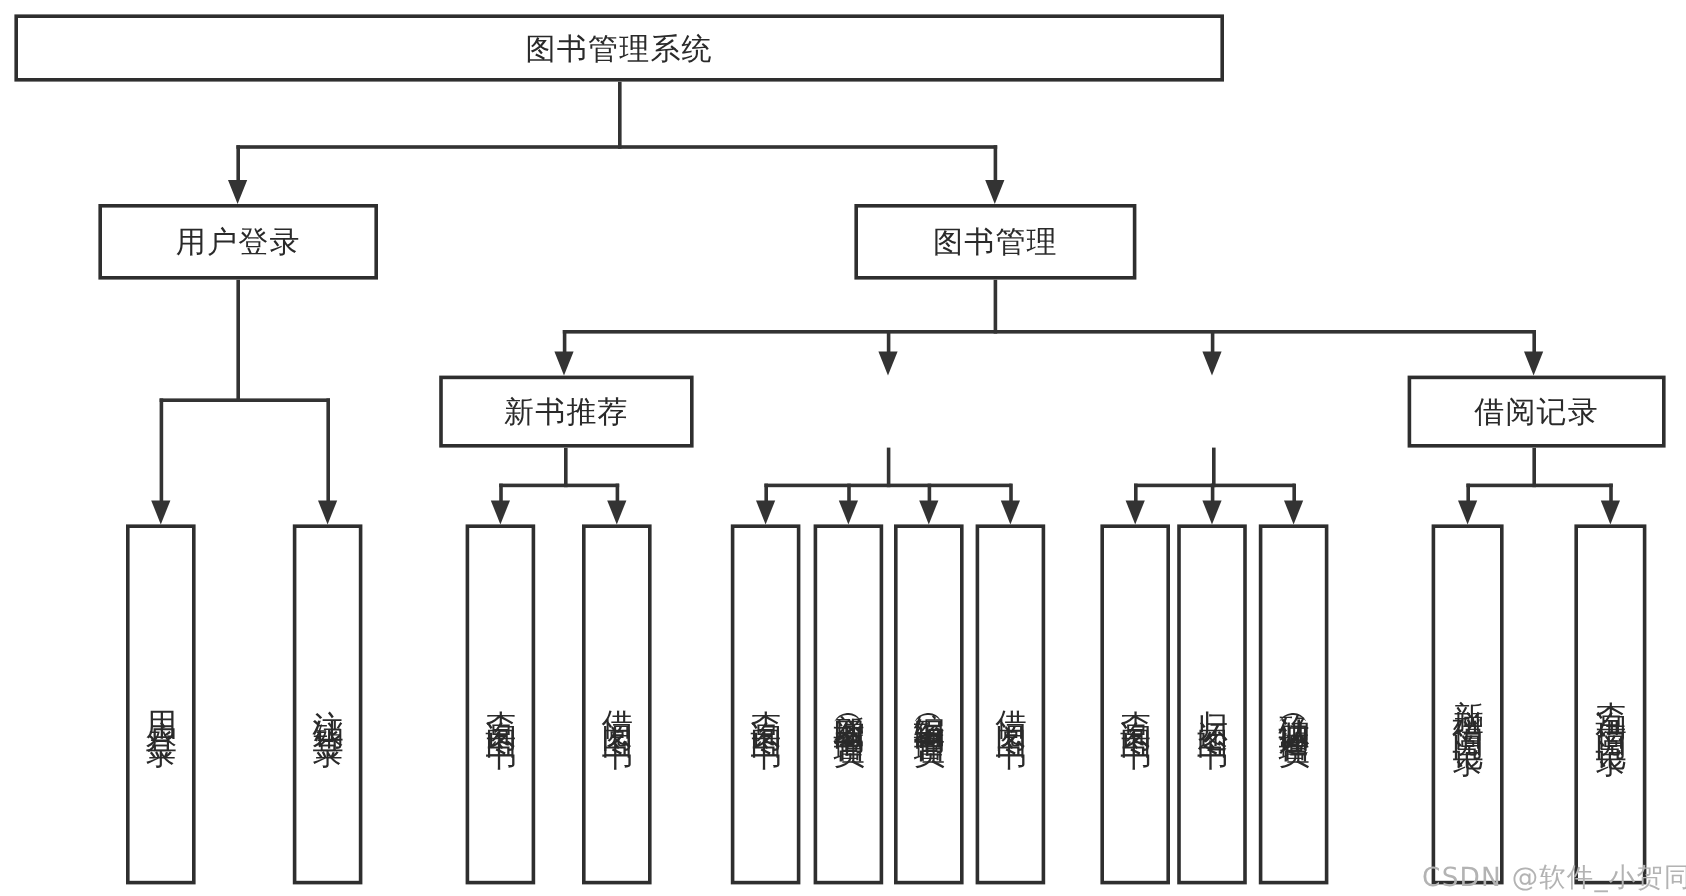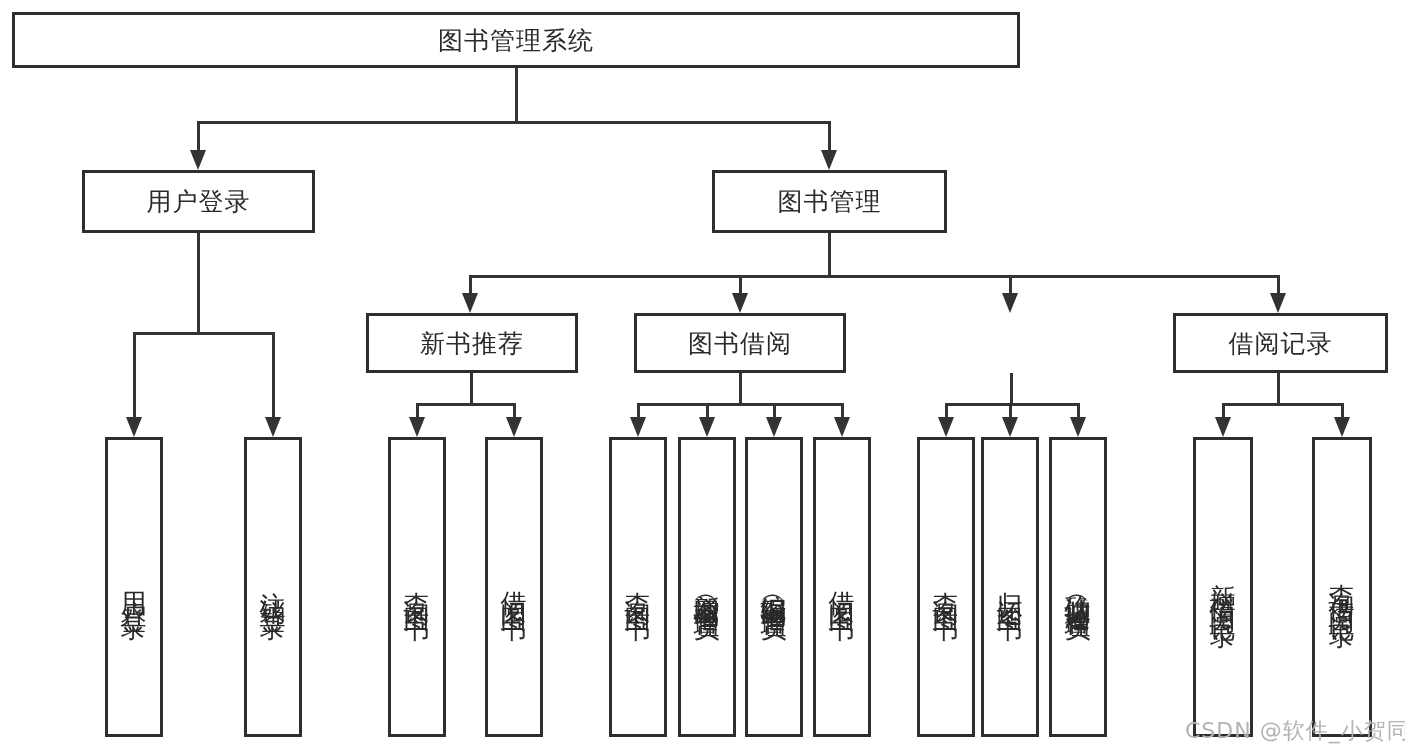--- a/index.html
+++ b/index.html
@@ -35,21 +35,20 @@
 <div class="canvas">
 
   <div class="node" style="left:12px;top:12px;width:1008px;height:56px">图书管理系统</div>
 
   <div class="node" style="left:82px;top:170px;width:233px;height:63px">用户登录</div>
 
   <div class="node" style="left:366px;top:313px;width:212px;height:60px">新书推荐</div>
 
   <div class="node" style="left:712px;top:170px;width:235px;height:63px">图书管理</div>
 
-  <div class="node" style="left:634px;top:313px;width:212px;height:60px">图书借阅</div>
 
 
   <div class="node" style="left:1173px;top:313px;width:215px;height:60px">借阅记录</div>
 
   <div class="node leaf" style="left:105px;top:437px;width:58px;height:300px">
     <span class="vtext">用户登录</span>
   </div>
 
   <div class="node leaf" style="left:244px;top:437px;width:58px;height:300px">
     <span class="vtext">注销登录</span>

